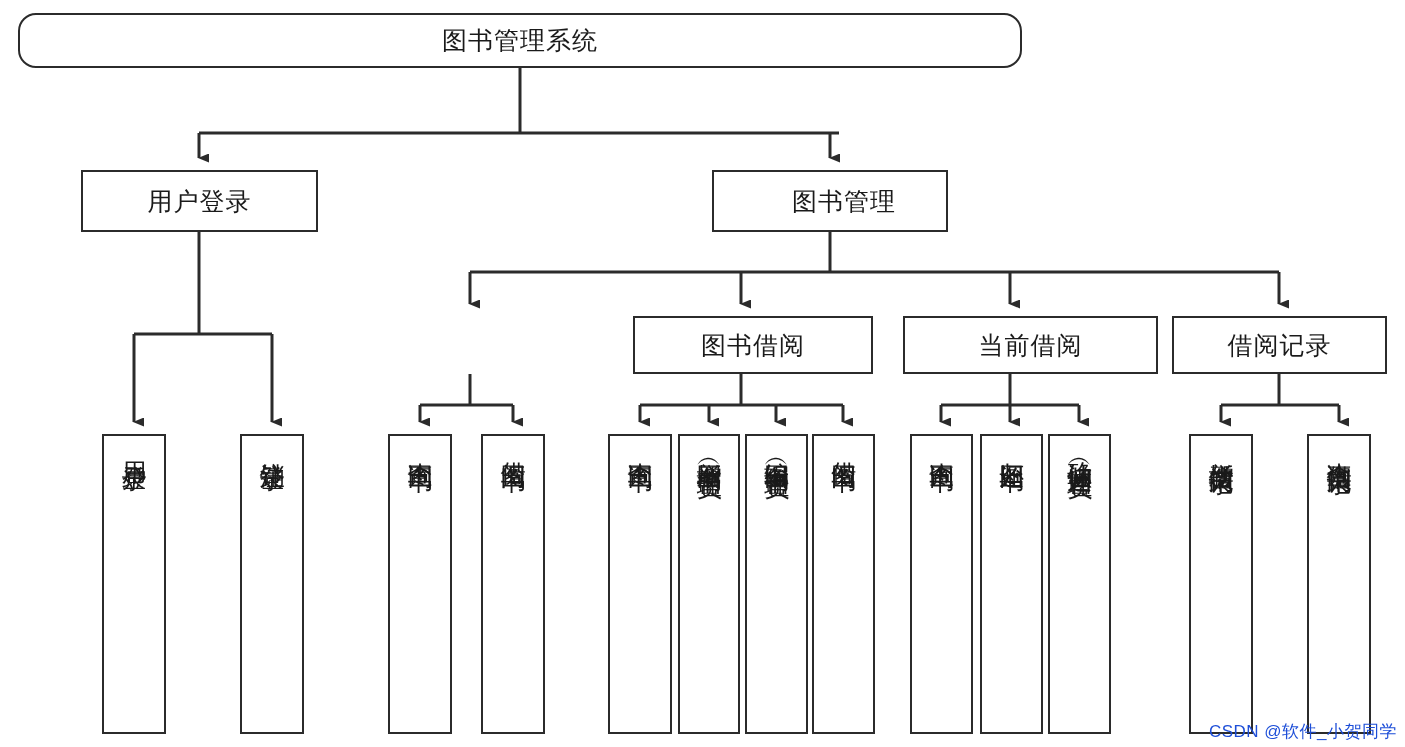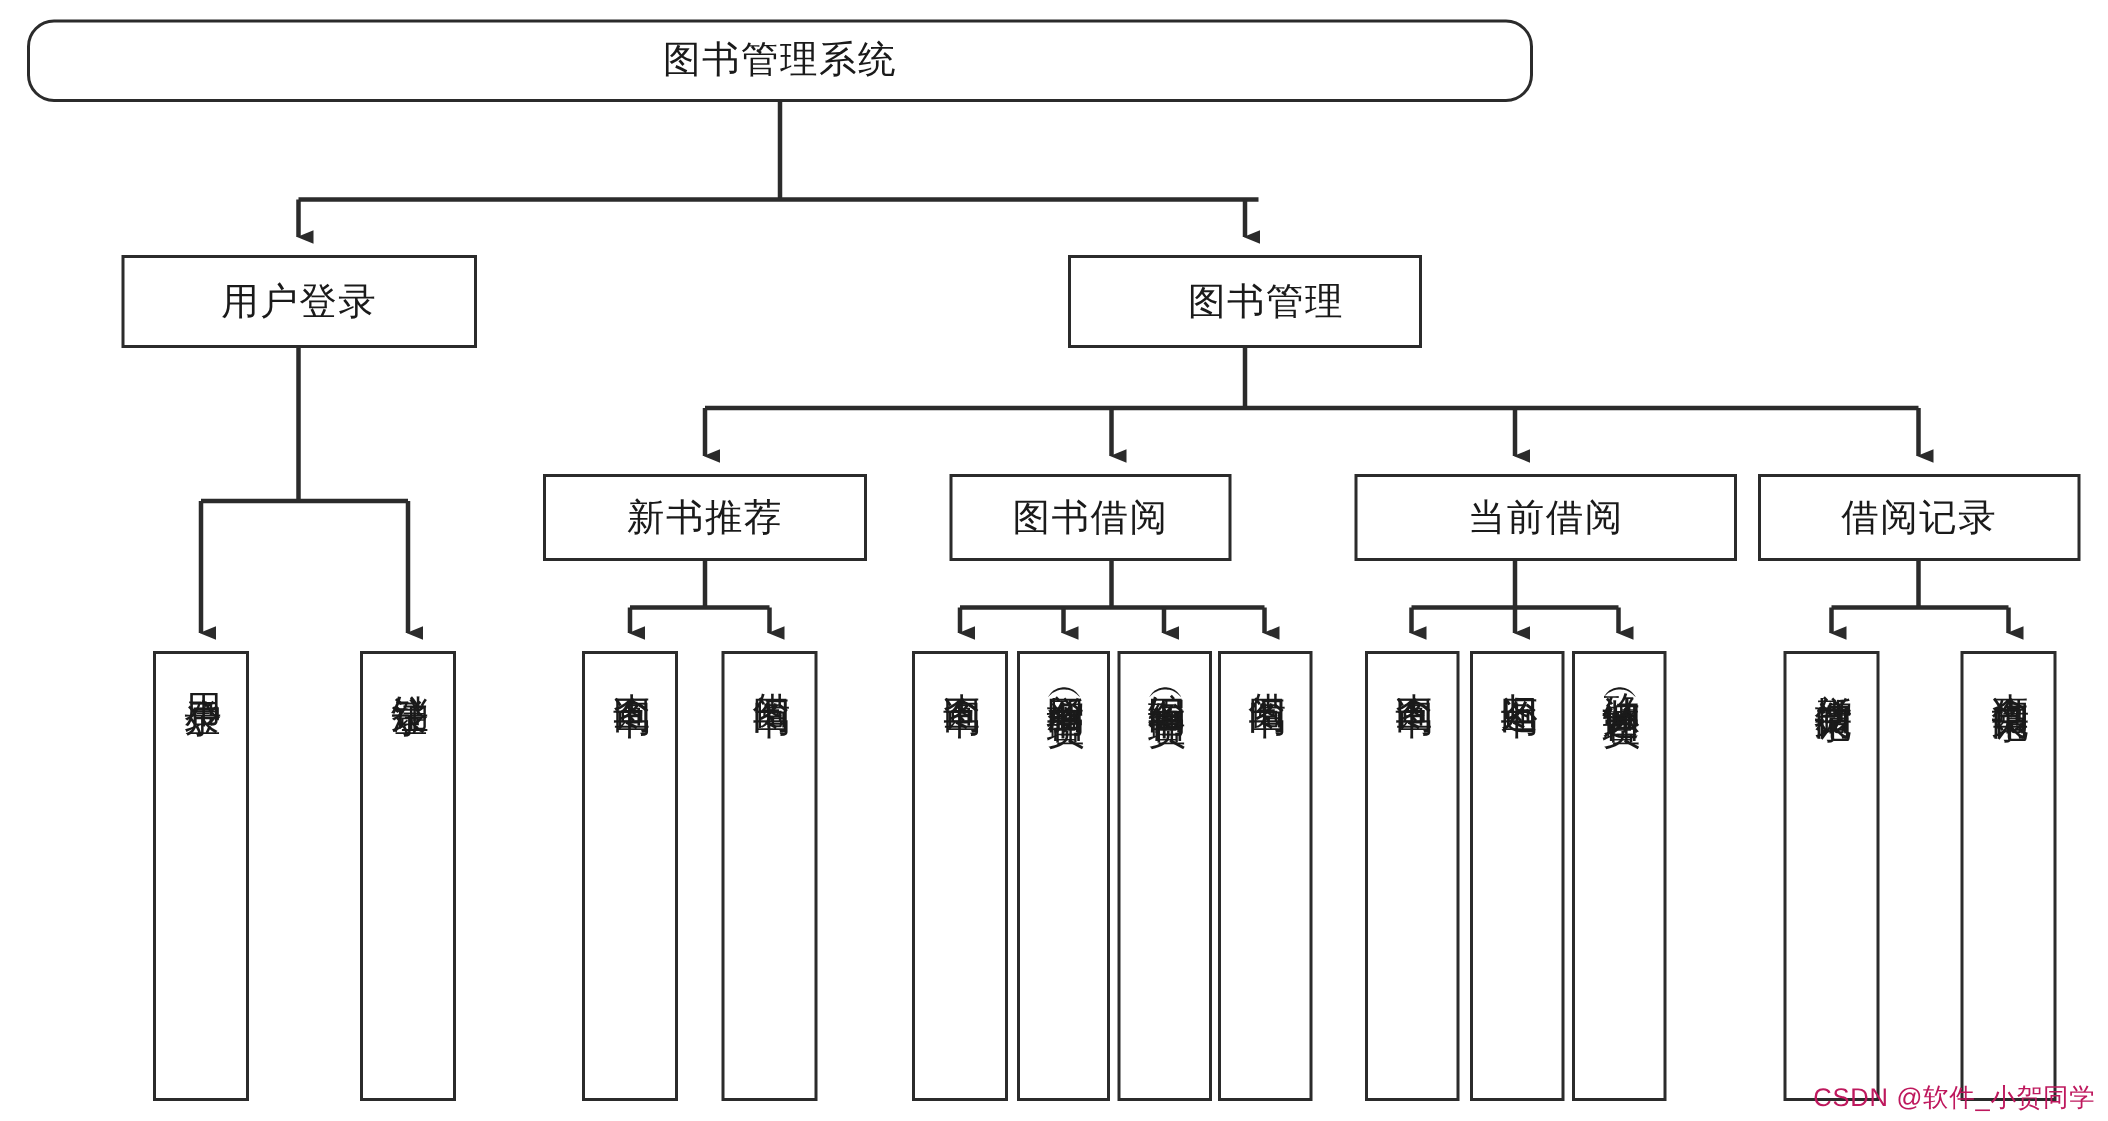--- a/index.html
+++ b/index.html
@@ -51,21 +51,21 @@
     line-height: 1.18;
     letter-spacing: 2px;
     display: block;
     height: auto;
   }
   #watermark {
     position: absolute;
     right: 8px;
     bottom: 4px;
     font-size: 17px;
-    color: #be185d;
+    color: #1d4ed8;
     z-index: 5;
     white-space: nowrap;
     letter-spacing: 0.5px;
   }
 </style>
 </head>
 <body>
 
 <div id="diagram-root">
 
@@ -117,22 +117,21 @@
       <path d="M1221,405 L1221,422" marker-end="url(#arrowhead)"></path>
       <path d="M1339,405 L1339,422" marker-end="url(#arrowhead)"></path>
     </g>
   </svg>
 
   <div class="node node-h" style="left:18px;top:13px;width:1004px;height:55px;border-radius:18px;">图书管理系统</div>
 
   <div class="node node-h" style="left:81px;top:170px;width:237px;height:62px;">用户登录</div>
   <div class="node node-h" style="left:712px;top:170px;width:236px;height:62px;padding-left:28px;">图书管理</div>
 
-  <div class="node node-h" style="left:362px;top:316px;width:216px;height:58px;">新书推荐</div>
-  <div class="node node-h" style="left:633px;top:316px;width:188px;height:58px;">图书借阅</div>
+  <div class="node node-h" style="left:633px;top:316px;width:240px;height:58px;">图书借阅</div>
   <div class="node node-h" style="left:903px;top:316px;width:255px;height:58px;">当前借阅</div>
   <div class="node node-h" style="left:1172px;top:316px;width:215px;height:58px;">借阅记录</div>
 
   <div class="node node-v" style="left:102px;top:434px;width:64px;height:300px;">
     <span class="vtext">用户登录</span>
   </div>
   <div class="node node-v" style="left:240px;top:434px;width:64px;height:300px;">
     <span class="vtext">注销登录</span>
   </div>
   <div class="node node-v" style="left:388px;top:434px;width:64px;height:300px;">

